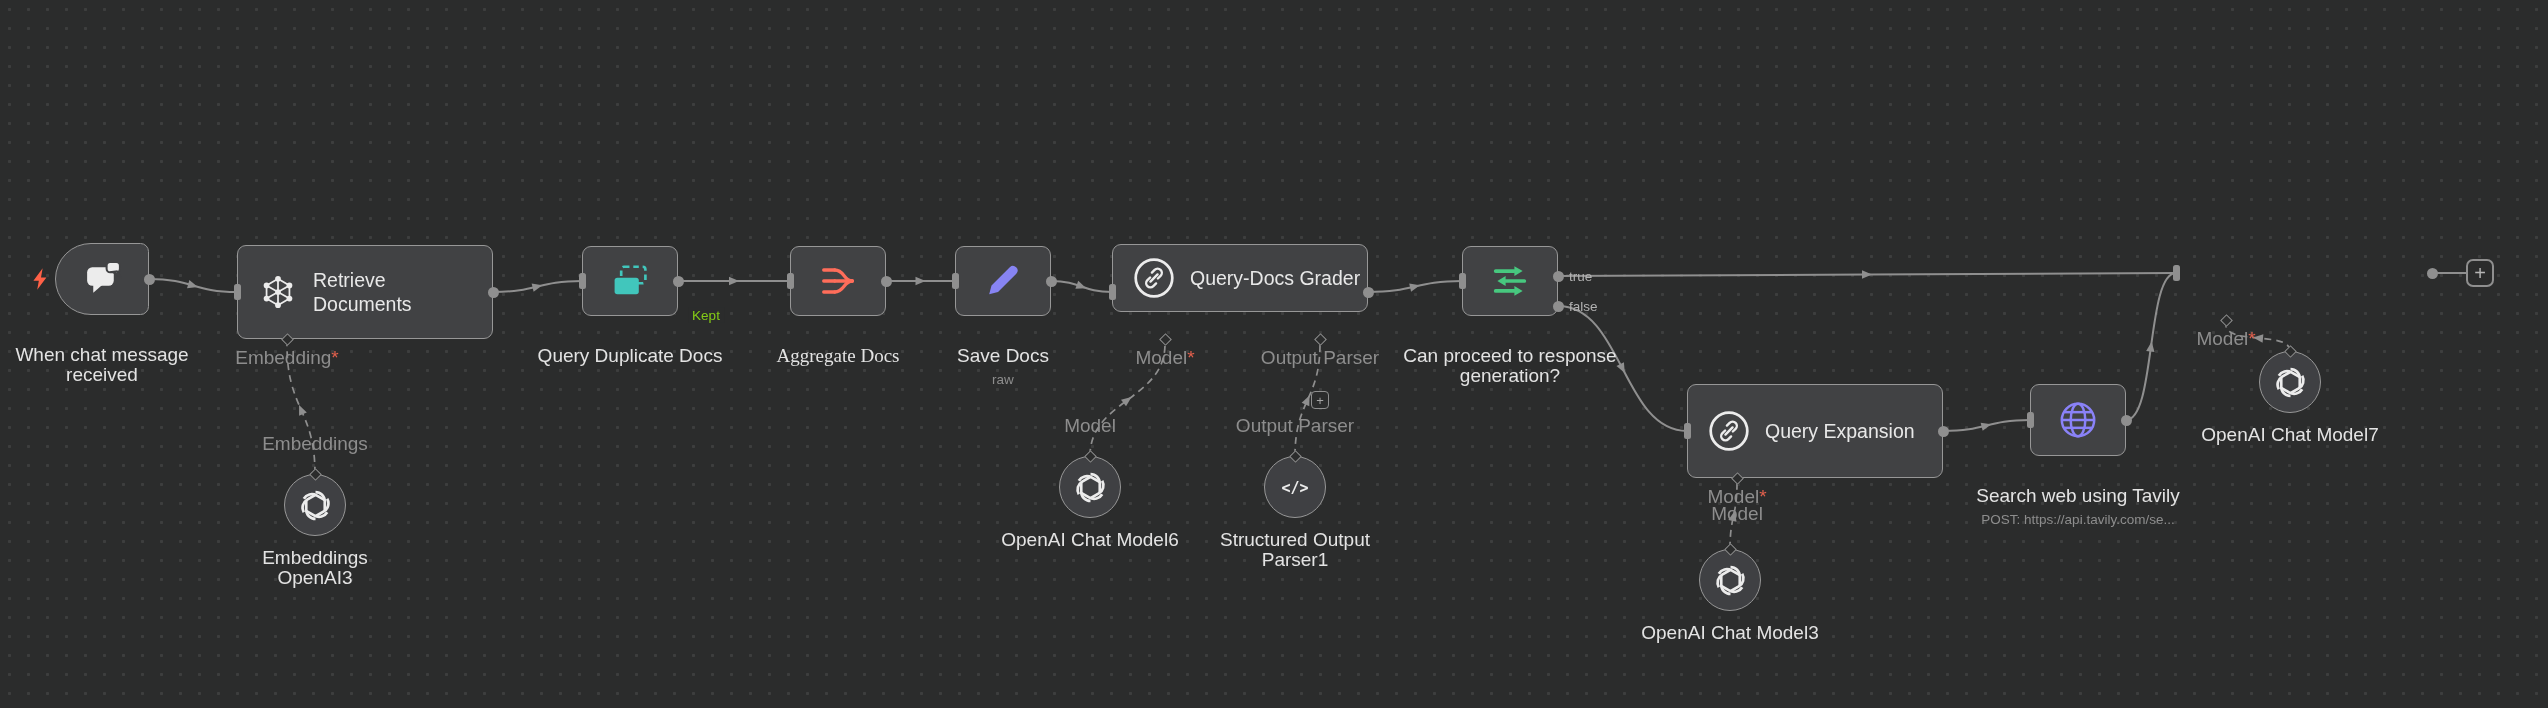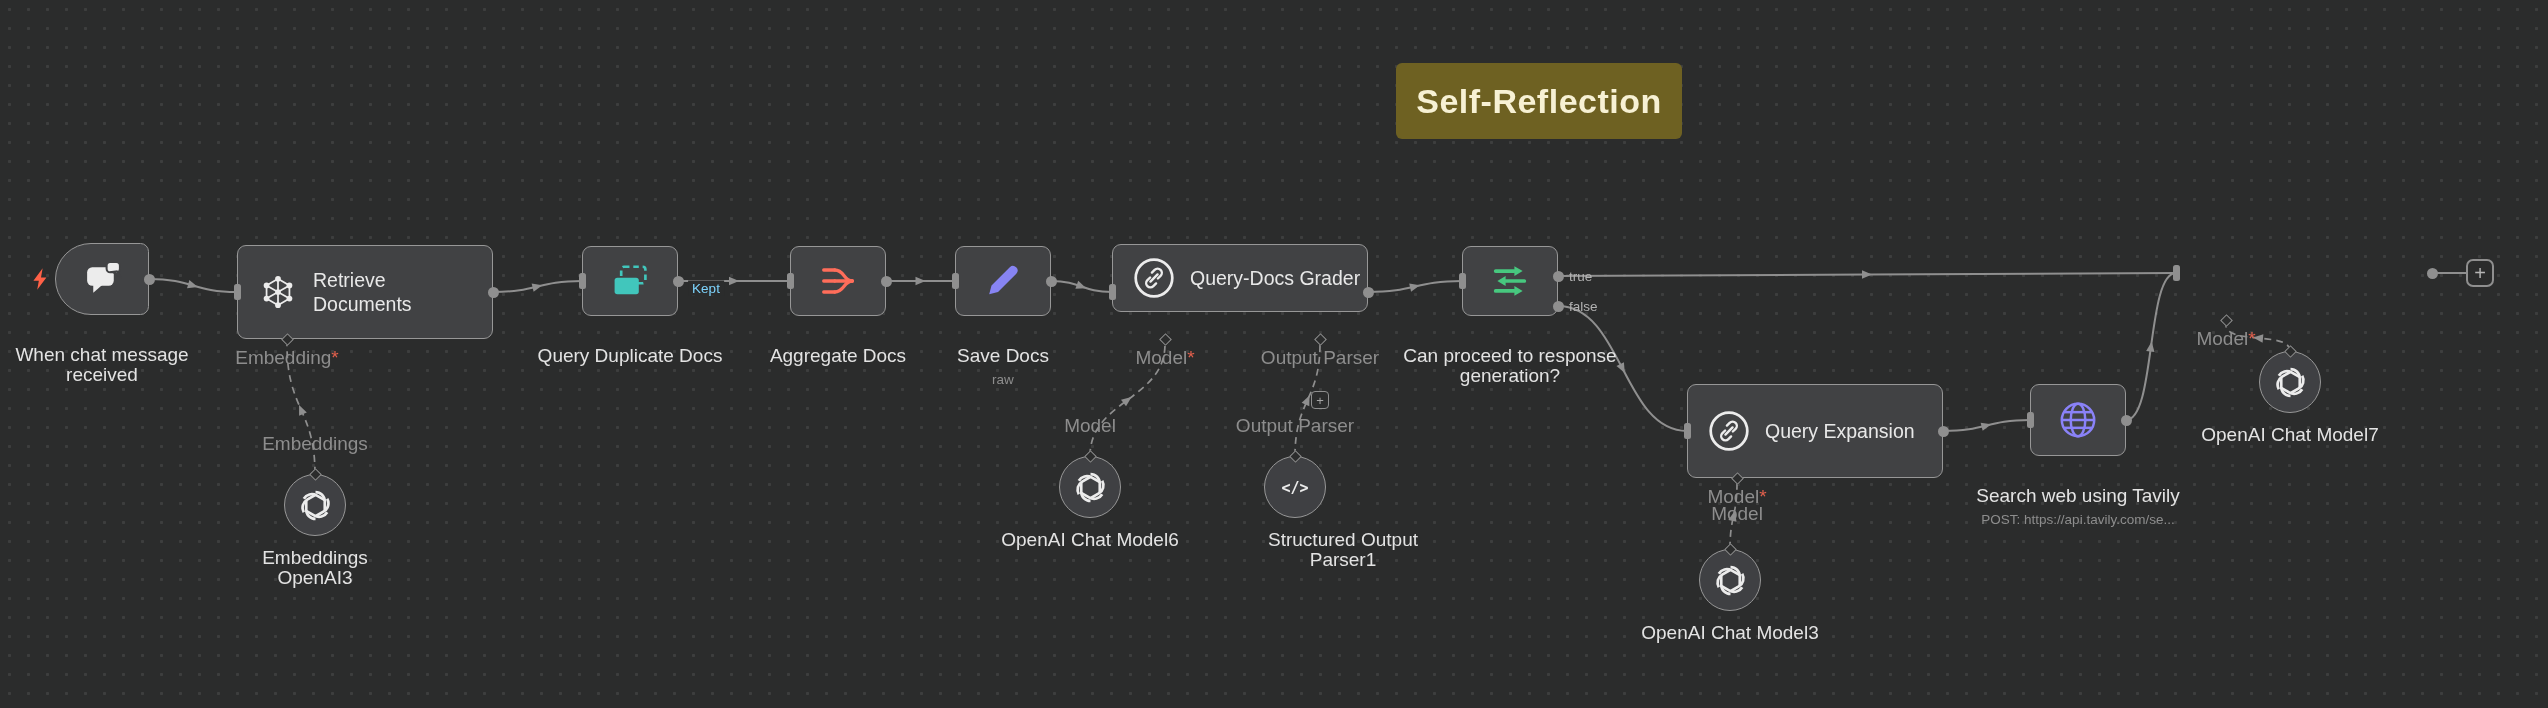--- a/index.html
+++ b/index.html
@@ -44,21 +44,21 @@
   .port-out{position:absolute;z-index:3;width:11px;height:11px;border-radius:50%;background:#8f8f8f;}
   .port-label{position:absolute;z-index:3;transform:translateY(-50%);font-size:13.5px;color:#b2b2b2;white-space:nowrap;}
   .diamond{position:absolute;z-index:3;width:9px;height:9px;box-sizing:border-box;background:#2b2c2c;border:1.6px solid #8f8f8f;transform:rotate(45deg);}
   .subnode{
     position:absolute;z-index:2;box-sizing:border-box;border-radius:50%;
     background:#3f4043;border:1.8px solid #979797;
     display:flex;align-items:center;justify-content:center;
   }
   .edge-label{
     position:absolute;z-index:2;transform:translate(-50%,-50%);
-    font-size:13.5px;color:#7dd3fc;background:#2b2c2c;padding:0 4px;white-space:nowrap;
+    font-size:13.5px;color:#84cc16;background:#2b2c2c;padding:0 4px;white-space:nowrap;margin-top:27px;
   }
   .plus-badge{
     position:absolute;z-index:3;box-sizing:border-box;width:18px;height:18px;
     border:1.6px solid #8f8f8f;border-radius:4px;background:#2b2c2c;color:#a5a5a5;
     display:flex;align-items:center;justify-content:center;font-size:13px;
   }
   .endpoint-plus{
     position:absolute;z-index:3;box-sizing:border-box;width:28px;height:28px;
     border:2px solid #8f8f8f;border-radius:7px;background:#2b2c2c;color:#b5b5b5;
     display:flex;align-items:center;justify-content:center;font-size:20px;line-height:1;
@@ -95,23 +95,20 @@
       <path d="M-5 -4.2 L5 0 L-5 4.2 Z" class="arrow" transform="translate(301 409.5) rotate(-113.26581862278876)"></path>
       <path d="M1090 456 C 1090 400, 1165 400, 1165 344" class="edge sub"></path>
       <path d="M-5 -4.2 L5 0 L-5 4.2 Z" class="arrow" transform="translate(1127.5 400) rotate(-37.011516619103546)"></path>
       <path d="M1295 456 C 1295 400, 1320 400, 1320 344" class="edge sub"></path>
       <path d="M-5 -4.2 L5 0 L-5 4.2 Z" class="arrow" transform="translate(1307.5 400) rotate(-66.14674311389663)"></path>
       <path d="M1730 549 C 1730 516, 1737 516, 1737 483" class="edge sub"></path>
       <path d="M-5 -4.2 L5 0 L-5 4.2 Z" class="arrow" transform="translate(1733.5 516) rotate(-78.13503102957434)"></path>
       <path d="M2290 351 C 2290 331, 2226 345, 2226 325" class="edge sub"></path>
       <path d="M-5 -4.2 L5 0 L-5 4.2 Z" class="arrow" transform="translate(2258 338) rotate(-174.47301182903283)"></path>
     </svg>
-  <div class="sticky" id="sticky" style="left: 1396px; top: 63px; width: 286px; height: 76px;">
-    <span>Self-Reflection</span>
-  </div>
   <div class="bolt" id="bolt" style="left: 28px; top: 266px;"><svg viewBox="0 0 24 24" width="26" height="26">
         <path d="M13.5 2 L5 13.5 h5 L8.5 22 L17 10.5 h-5 Z" fill="#ff6147"></path>
       </svg></div>
   <div class="endpoint-plus" id="endpoint" style="left: 2466px; top: 259px;">+</div>
 <div class="node trigger" style="left: 55px; top: 243px; width: 94px; height: 72px;">
       <span class="icon">
         <svg viewBox="0 0 40 40" width="41" height="41">
           <g fill="#ececec">
             <rect x="5" y="8" width="26" height="18" rx="5"></rect>
             <path d="M11 25 v8 l9 -8 z"></path>
@@ -169,21 +166,21 @@
             <path d="M7 10 H17"></path>
             <path d="M7 20 H17"></path>
             <path d="M7 30 H17"></path>
             <path d="M17 10 C26 10 25 20 33 20"></path>
             <path d="M17 30 C26 30 25 20 33 20"></path>
             <path d="M17 20 H33"></path>
           </g>
         </svg>
       </span>
     </div>
-    <div class="node-label" style="left: 838px; top: 346px;">Aggregate Docs</div>
+    <div class="node-label" style="left: 838px; top: 346px; font-family: Liberation Serif, serif;">Aggregate Docs</div>
     <div class="port-in" style="left: 786.5px; top: 273px;"></div>
     <div class="port-out" style="left: 880.5px; top: 275.5px;"></div>
     <div class="node small" style="left: 955px; top: 246px; width: 96px; height: 70px;">
       <span class="icon">
         <svg viewBox="0 0 40 40" width="40" height="40">
           <path d="M26.8 6.2 a4.6 4.6 0 0 1 6.5 6.5 L15 31 l-8.8 2.3 2.3 -8.8 Z" fill="#8784f3"></path>
         </svg>
       </span>
     </div>
     <div class="node-label" style="left: 1003px; top: 346px;">Save Docs</div>
@@ -297,21 +294,21 @@
     <div class="node-label" style="left: 1090px; top: 530px;">OpenAI Chat Model6</div>
     <div class="top-label" style="left: 1090px; top: 426px;">Model</div>
     <div class="subnode" style="left: 1264px; top: 456px; width: 62px; height: 62px;">
       <span class="icon">
         <svg viewBox="0 0 40 40" width="40" height="40">
           <text x="20" y="26" text-anchor="middle" font-size="15" font-weight="bold" font-family="DejaVu Sans Mono, monospace" fill="#ececec">&lt;/&gt;</text>
         </svg>
       </span>
     </div>
     <div class="diamond" style="left: 1290.5px; top: 451.5px;"></div>
-    <div class="node-label" style="left: 1295px; top: 530px; margin-left: 48px;">Structured Output
+    <div class="node-label" style="left: 1295px; top: 530px;">Structured Output
 Parser1</div>
     <div class="top-label" style="left: 1295px; top: 426px;">Output Parser</div>
     <div class="plus-badge" style="left: 1311px; top: 391px;">+</div>
     <div class="subnode" style="left: 1699px; top: 549px; width: 62px; height: 62px;">
       <span class="icon">
         <svg viewBox="0 0 40 40" width="35" height="35" fill="none" stroke="#ececec" stroke-width="3.1">
           <path d="M20 4.6 A10.6 10.6 0 0 1 30.6 15.2 L30.6 25.6" transform="rotate(0 20 20)"></path>
           <path d="M20 4.6 A10.6 10.6 0 0 1 30.6 15.2 L30.6 25.6" transform="rotate(60 20 20)"></path>
           <path d="M20 4.6 A10.6 10.6 0 0 1 30.6 15.2 L30.6 25.6" transform="rotate(120 20 20)"></path>
           <path d="M20 4.6 A10.6 10.6 0 0 1 30.6 15.2 L30.6 25.6" transform="rotate(180 20 20)"></path>

